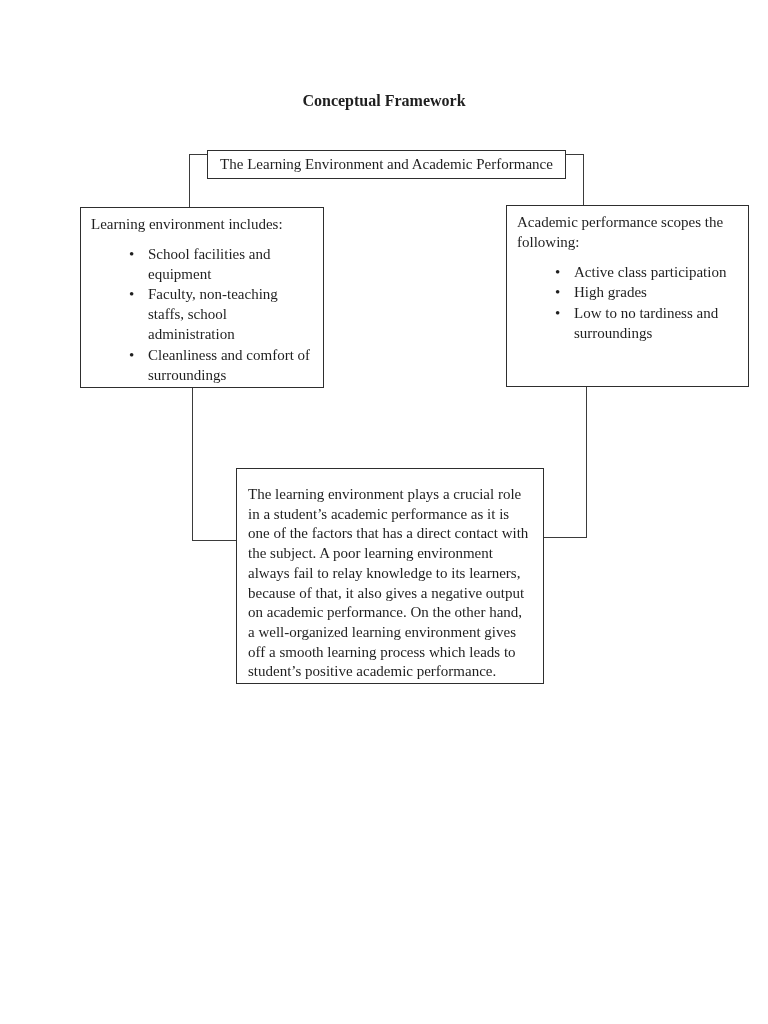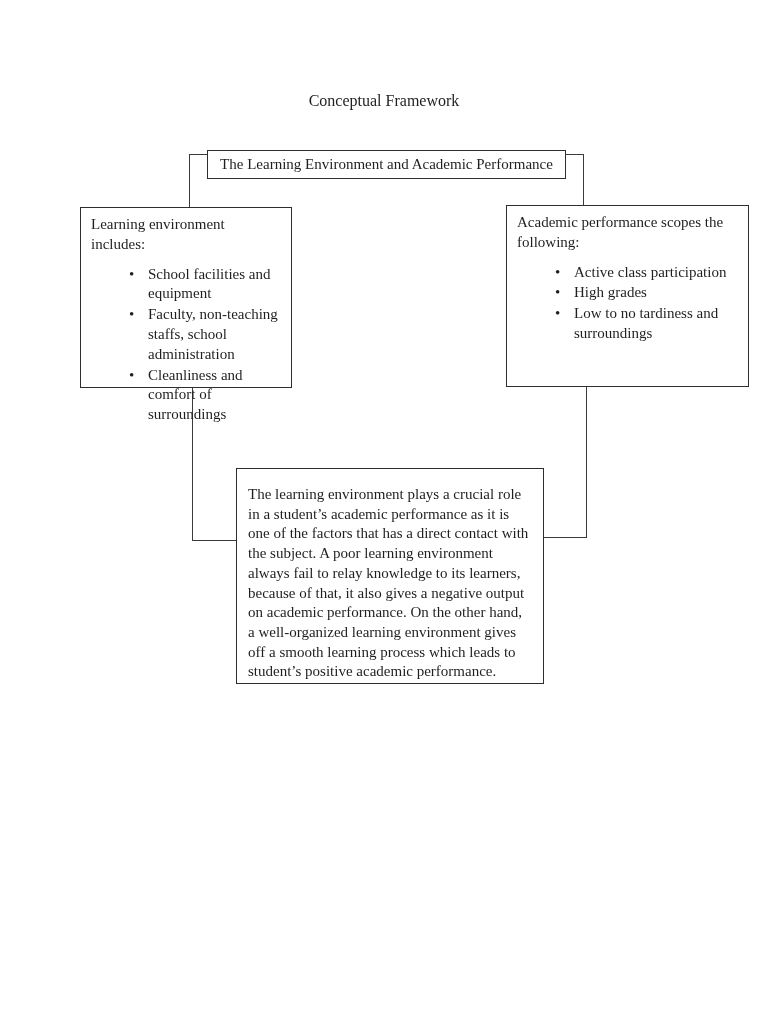--- a/index.html
+++ b/index.html
@@ -12,41 +12,41 @@
     font-family: "Liberation Serif", serif;
     color: #1f1f1f;
     overflow: hidden;
   }
   .title {
     position: absolute;
     left: 0; right: 0;
     top: 92px;
     text-align: center;
     font-size: 16px;
-    font-weight: normal;
+    font-weight: bold;
     color: #1f1f1f;
   }
   .box {
     position: absolute;
     border: 1.4px solid #2e2e2e;
     background: #ffffff;
     font-size: 15px;
     color: #1f1f1f;
   }
   .top-box {
     left: 207px; top: 150px;
     width: 359px; height: 29px;
     display: flex;
     align-items: center;
     justify-content: center;
     text-align: center;
   }
   .left-box {
     left: 80px; top: 207px;
-    width: 212px; height: 181px;
+    width: 244px; height: 181px;
     padding: 7px 10px;
     line-height: 19.8px;
   }
   .right-box {
     left: 459px; top: 205px;
     width: 243px; height: 182px;
     padding: 7px 10px;
     line-height: 19.8px;
     margin-left: 47px;
   }

